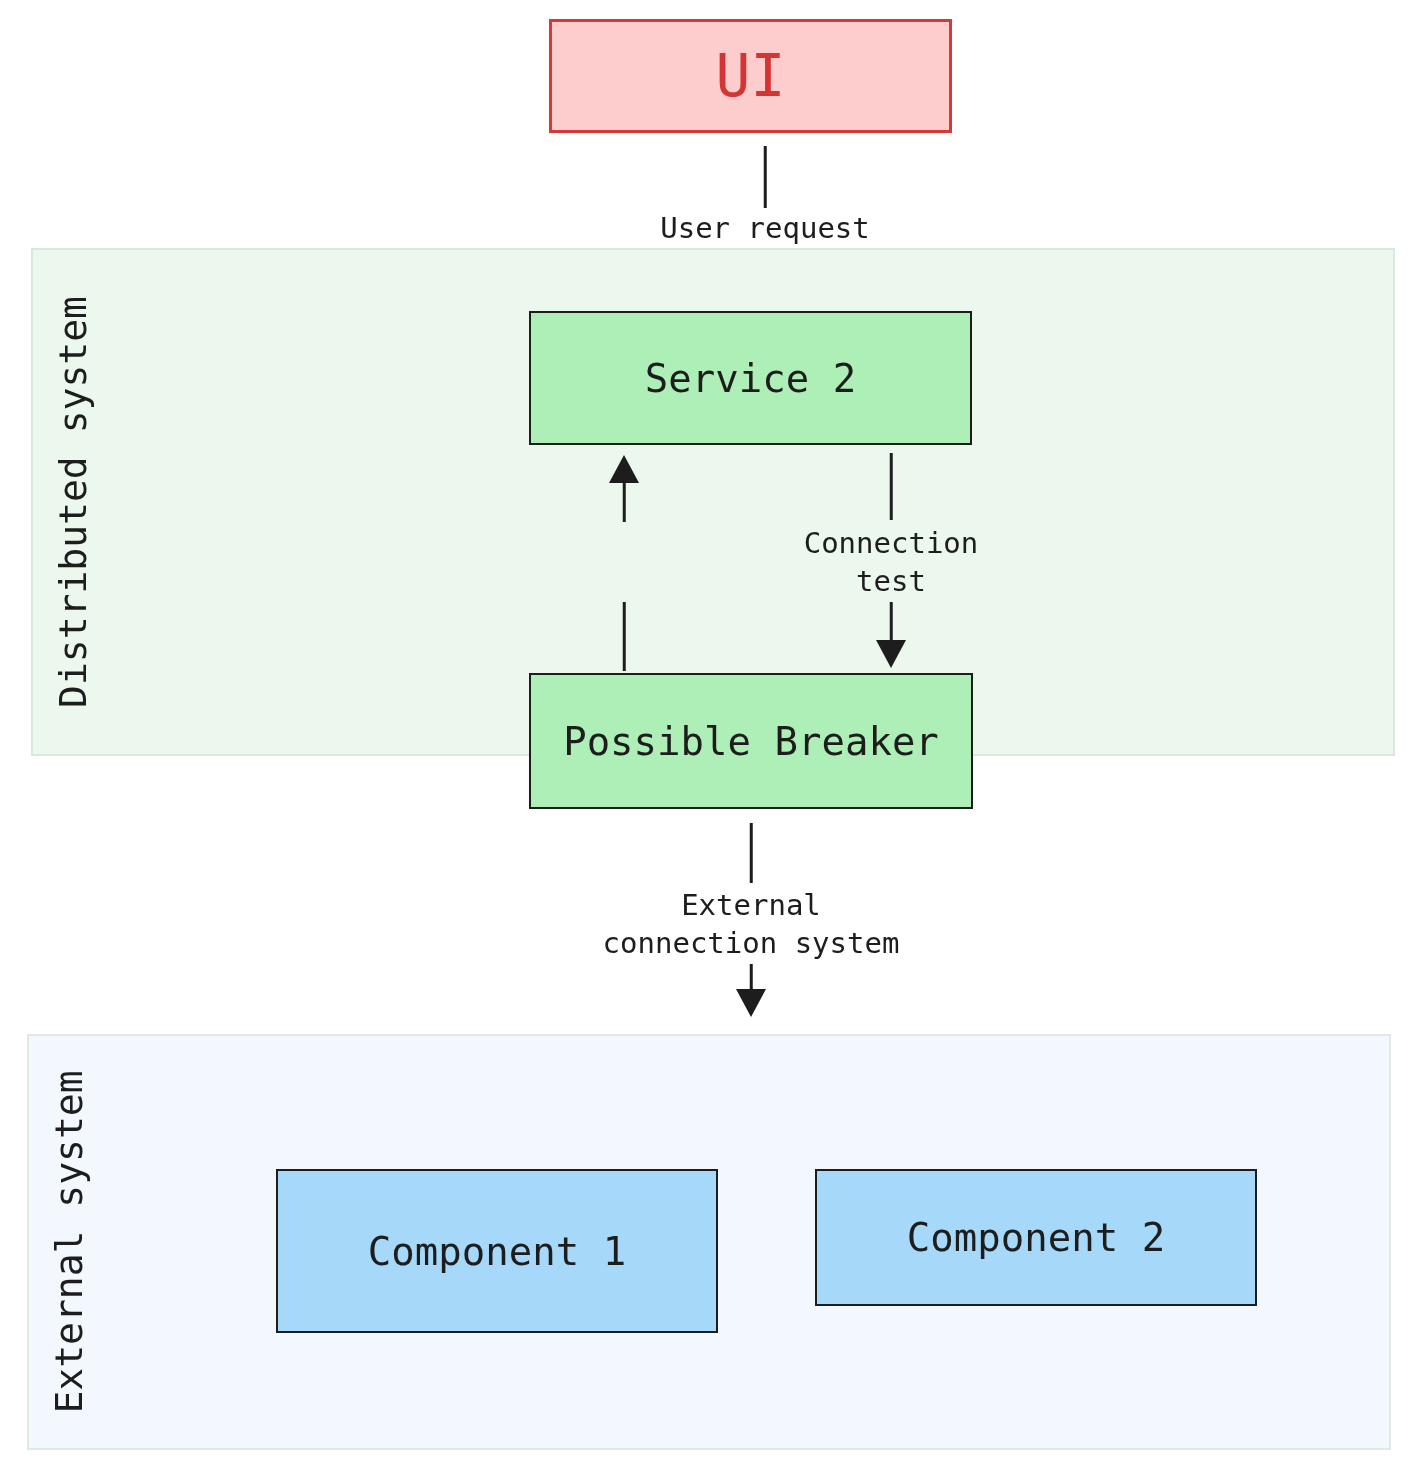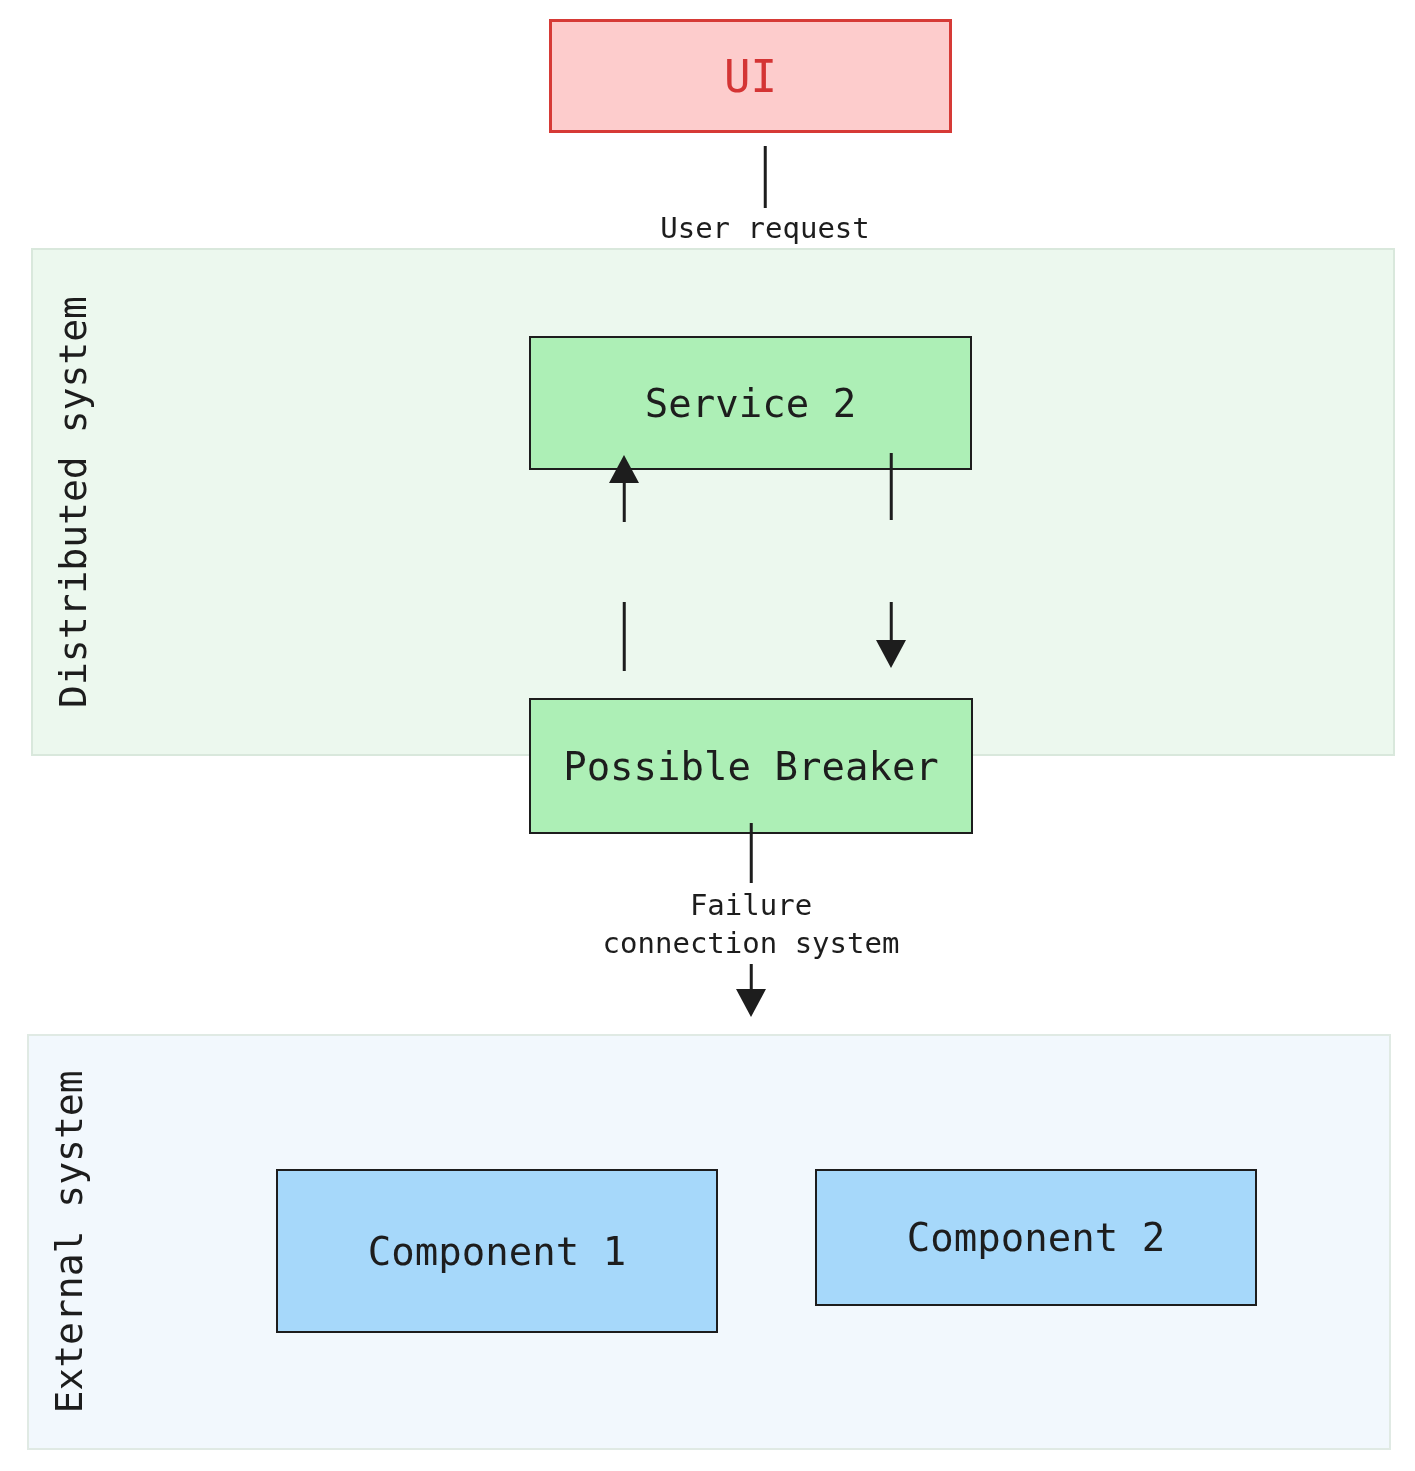--- a/index.html
+++ b/index.html
@@ -54,27 +54,27 @@
   .node {
     position: absolute;
     display: flex;
     align-items: center;
     justify-content: center;
     font-size: 39px;
     color: var(--text);
     border: 2px solid var(--node-border);
     box-sizing: border-box;
   }
-  .node.green { background: var(--node-green-fill); margin-top: 25px; }
+  .node.green { background: var(--node-green-fill); }
   .node.blue  { background: var(--node-blue-fill); }
   .node.ui {
     background: var(--ui-fill);
     border: 3px solid var(--ui-border);
     color: var(--ui-text);
-    font-size: 44px;
+    font-size: 58px;
   }
   .vline {
     position: absolute;
     width: 2.5px;
     background: var(--line);
     transform: translateX(-50%);
   }
   .arrowhead {
     position: absolute;
     width: 0;
@@ -117,30 +117,34 @@
 
   <div class="node green" style="left:529px; top:311px; width:443px; height:134px;">
     <span>Service 2</span>
   </div>
 
   <div class="arrowhead up" style="left:609px; top:455px;"></div>
   <div class="vline" style="left:624px; top:482px; height:40px;"></div>
   <div class="vline" style="left:624px; top:602px; height:69px;"></div>
 
   <div class="vline" style="left:891px; top:453px; height:67px;"></div>
+  <div class="edge-label" style="left:891px; top:524px;">
+    <span>Connection</span>
+    <span>test</span>
+  </div>
   <div class="vline" style="left:891px; top:602px; height:39px;"></div>
   <div class="arrowhead down" style="left:876px; top:640px;"></div>
 
   <div class="node green" style="left:529px; top:673px; width:444px; height:136px;">
     <span>Possible Breaker</span>
   </div>
 
   <div class="vline" style="left:751px; top:823px; height:60px;"></div>
   <div class="edge-label" style="left:751px; top:886px;">
-    <span>Failure</span>
+    <span>External</span>
     <span>connection system</span>
   </div>
   <div class="vline" style="left:751px; top:964px; height:26px;"></div>
   <div class="arrowhead down" style="left:736px; top:989px;"></div>
 
   <div class="container blue" style="left:27px; top:1034px; width:1360px; height:412px;">
     <div class="vtitle">External system</div>
   </div>
 
   <div class="node blue" style="left:276px; top:1169px; width:442px; height:164px;">

